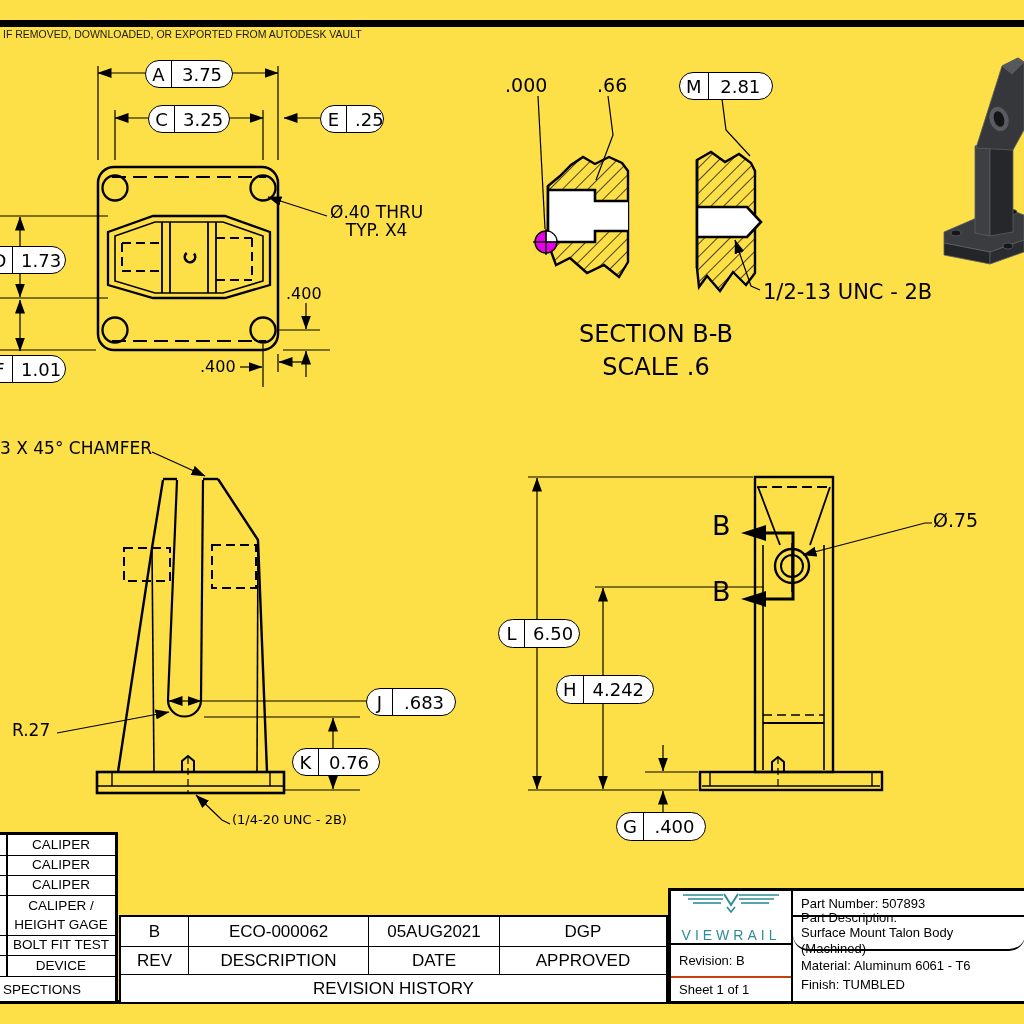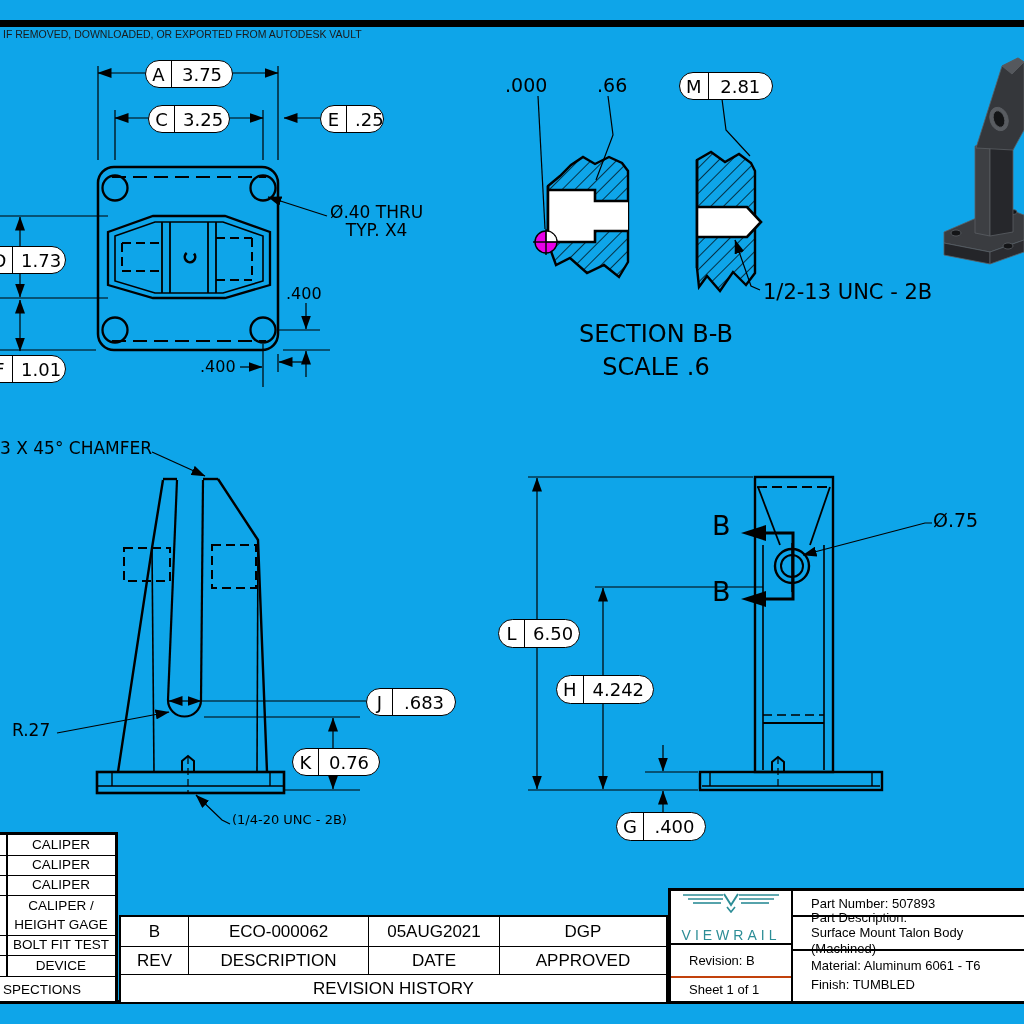--- a/index.html
+++ b/index.html
@@ -1,16 +1,16 @@
 <!DOCTYPE html>
 <html><head>
 <meta charset="utf-8">
 <style>
   html,body{margin:0;padding:0;background:#fff;}
-  #sheet{position:relative;width:1024px;height:1024px;background:#0ea5e9;overflow:hidden;
+  #sheet{position:relative;width:1024px;height:1024px;background:#fde047;overflow:hidden;
          font-family:"DejaVu Sans",sans-serif;color:#000;}
   #drawing-svg{position:absolute;left:0;top:0;z-index:1;}
   .lbl{position:absolute;z-index:2;white-space:pre-line;line-height:1.05;}
   .bar{position:absolute;left:0;width:1024px;background:#000;z-index:2;}
   
   .pill{position:absolute;z-index:3;display:flex;align-items:stretch;background:#fff;
         border:1.7px solid #000;border-radius:15px;font-size:18px;}
   .pill .pl{display:flex;align-items:center;justify-content:center;padding:0 6px;
             border-right:1.7px solid #000;min-width:13px;}
   .pill .pv{display:flex;align-items:center;justify-content:center;padding:0 8px;flex:1;}
@@ -25,26 +25,26 @@
             padding-left:30px;font-size:13.5px;}
   #revision-table{left:119px;top:915px;width:549px;height:89px;border-width:2.5px;
                   display:grid;grid-template-columns:68px 180px 131px 1fr;grid-template-rows:30px 28px 1fr;}
   .rv{box-sizing:border-box;border-right:1.6px solid #000;border-bottom:1.6px solid #000;
       display:flex;align-items:center;justify-content:center;font-size:17px;}
   .rv.last{border-right:none;}
   .rv-title{grid-column:1/-1;border-bottom:none;display:flex;align-items:center;justify-content:center;font-size:17px;}
   #title-block{left:668px;top:888px;width:360px;height:116px;border-width:3px;display:flex;}
   .tb-left{width:120px;border-right:2px solid #000;display:flex;flex-direction:column;}
   .tb-logo{height:58px;border-bottom:2px solid #000;display:flex;flex-direction:column;align-items:center;justify-content:center;}
-  .tb-cell{box-sizing:border-box;padding:4px 18px;font-size:13px;display:flex;flex-direction:column;justify-content:center;}
+  .tb-cell{box-sizing:border-box;padding:4px 8px;font-size:13px;display:flex;flex-direction:column;justify-content:center;}
   .tb-rev{height:40px;border-bottom:2px solid #c2410c;}
   .tb-sheet{flex:1;}
   .tb-right{flex:1;display:flex;flex-direction:column;}
   .tb-pn{height:26px;border-bottom:2px solid #000;}
-  .tb-pd{height:34px;border-bottom:2px solid #000;line-height:1.2;}
+  .tb-pd{height:34px;border-bottom:2px solid #000;line-height:1.2;border-radius:16px;}
   .tb-mat{flex:1;line-height:1.45;}
   .brand-text{color:#2c8d96;font-size:14px;letter-spacing:4px;margin-top:14px;font-family:"Liberation Sans",sans-serif;}
   .note-top{font-size:10.5px;color:#1a1a1a;font-family:"Liberation Sans",sans-serif;}
   .big{font-size:24px;}
 </style>
 </head>
 <body>
 
 <div id="sheet">
 

